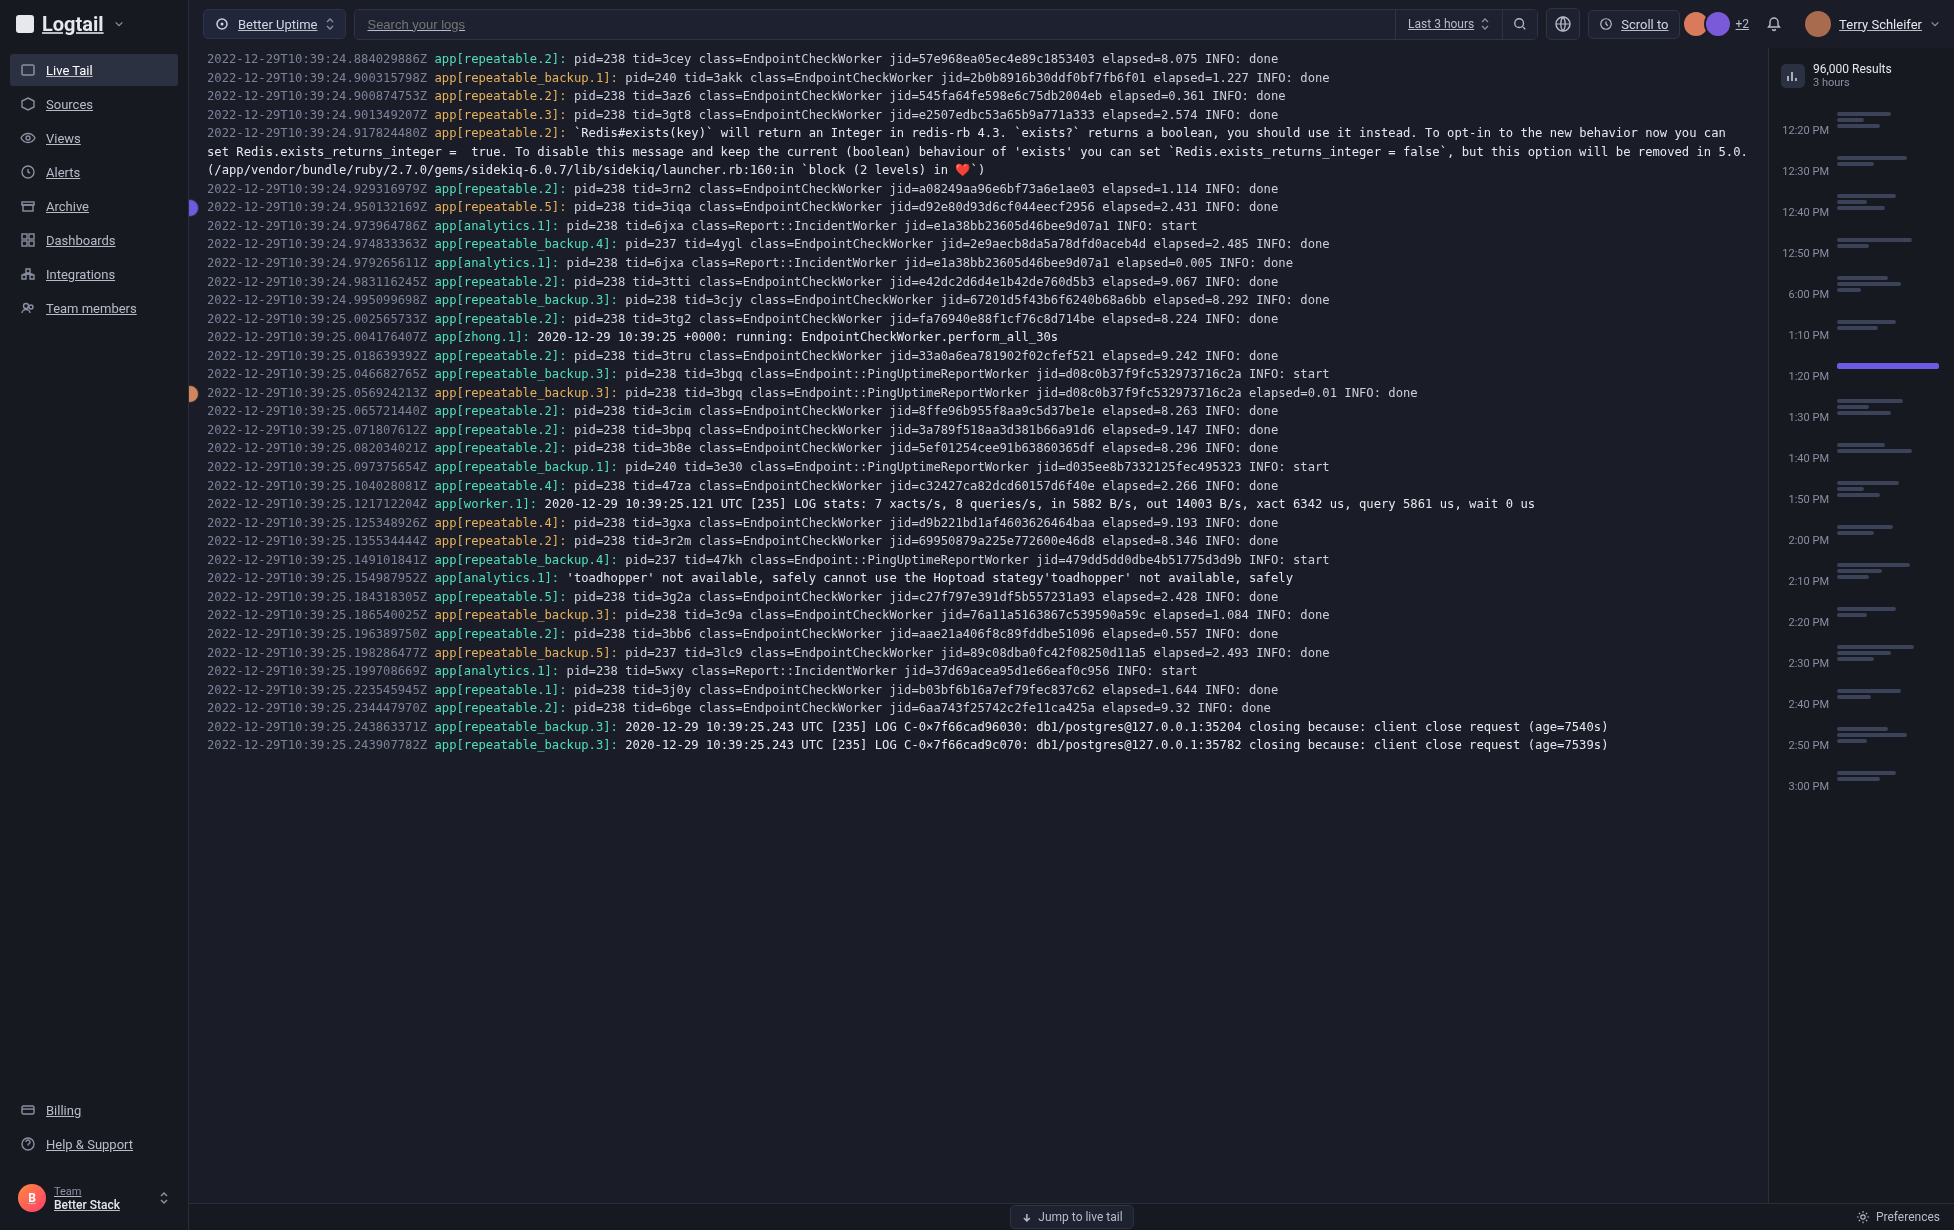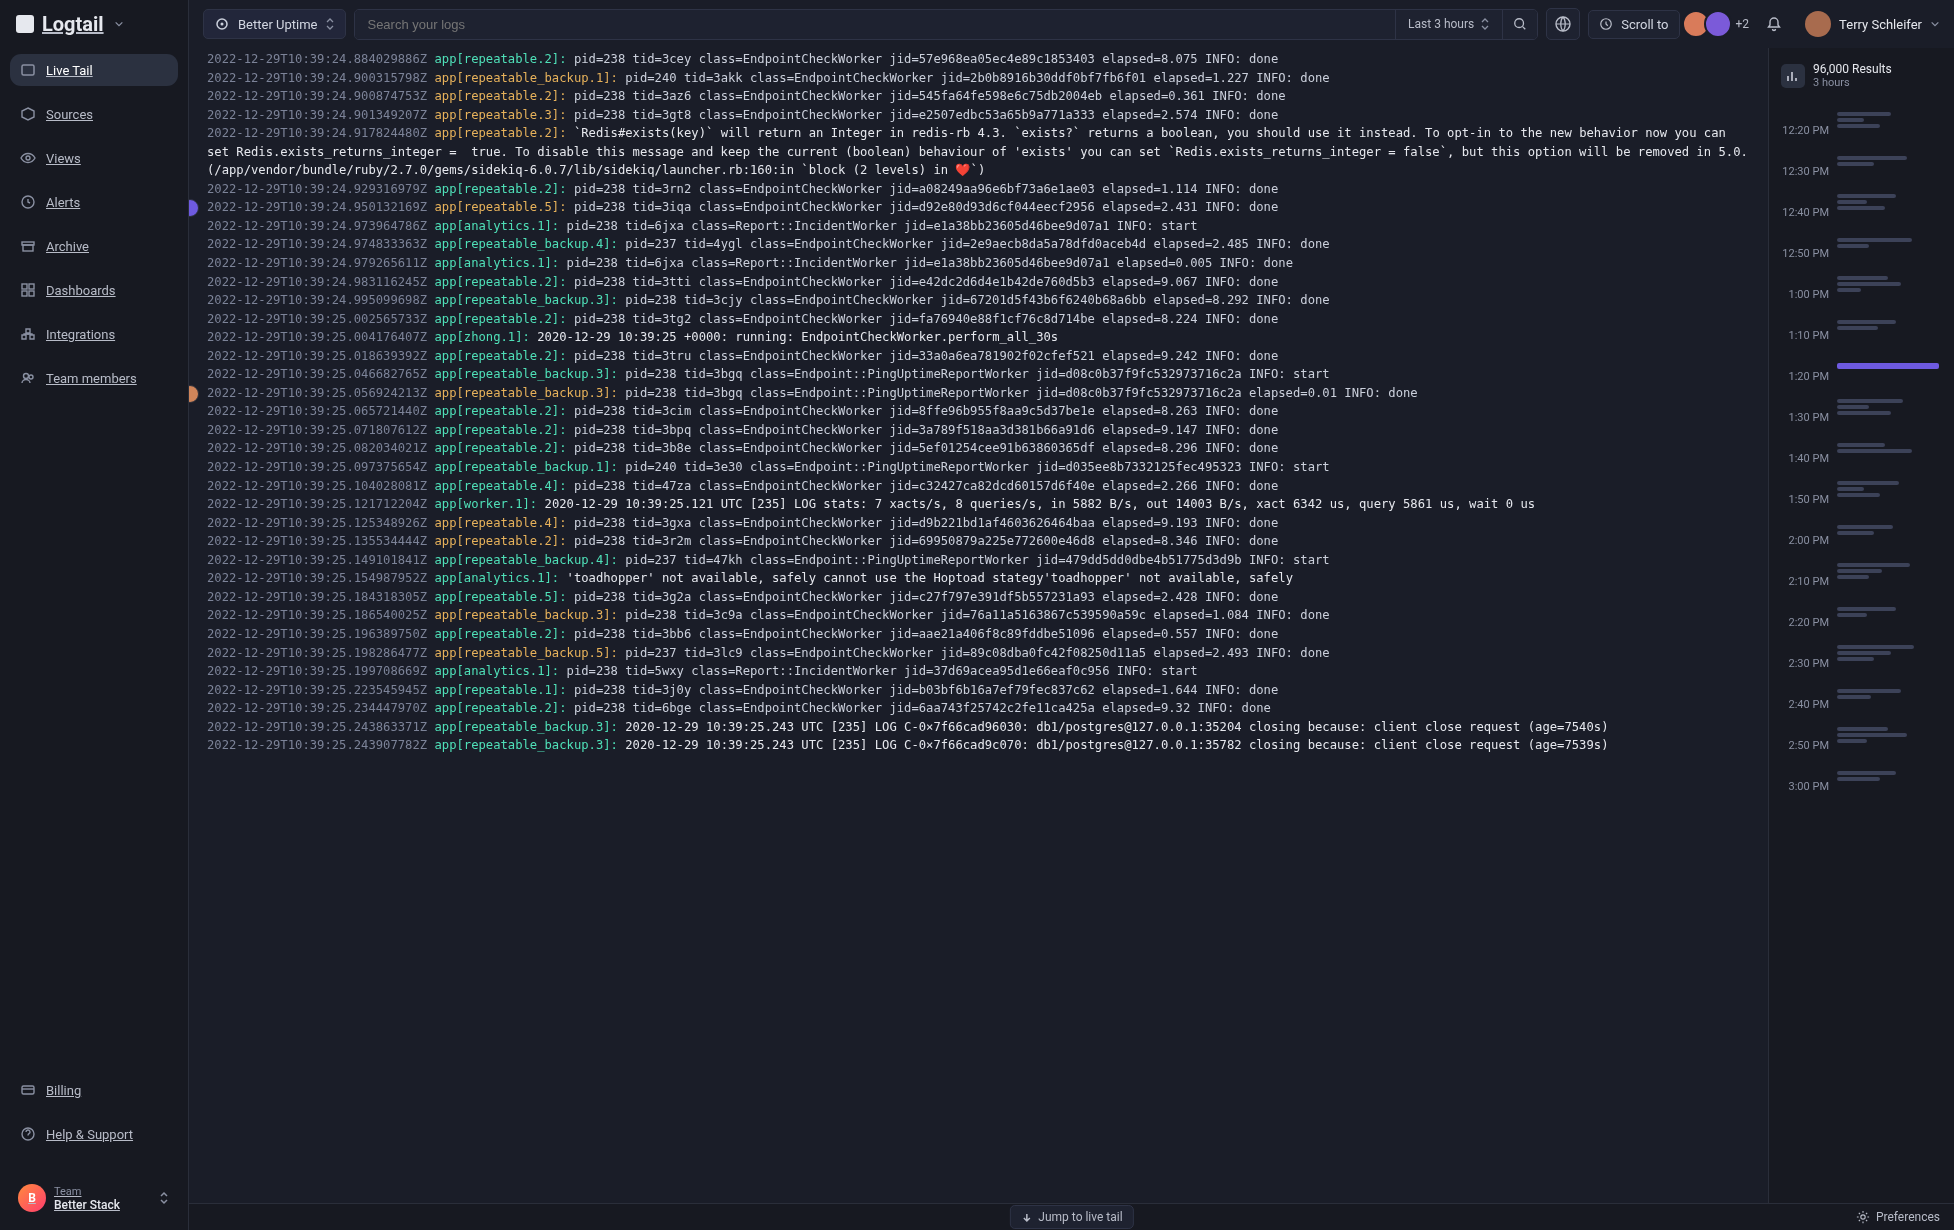--- a/index.html
+++ b/index.html
@@ -41,26 +41,26 @@
     }
     .chev-down {
       margin-left: 2px;
       width: 10px; height: 10px;
       display:inline-block;
     }
     .nav { flex:1; padding: 4px 10px; }
     .nav-item {
       display: flex; align-items: center;
       padding: 8px 10px;
-      border-radius: 11px;
+      border-radius: 3px;
       color: #b8bcc8;
       gap: 10px;
       font-size: 13px;
       cursor: pointer;
-      margin-bottom:12px;
+      margin-bottom:2px;
     }
     .nav-item.active {
       background: #2b3140;
       color: #ffffff;
     }
     .nav-icon {
       width: 16px; height: 16px;
       color: #8a90a2;
       flex-shrink:0;
     }
@@ -88,20 +88,21 @@
     .team-meta .name { font-size:12px; color:#e6e8ee; font-weight:500;}
     .updown-icon { margin-left:auto; color:#8a90a2; }
 
     
     .main { flex:1; display:flex; flex-direction:column; min-width:0; }
     .topbar {
       display:flex; align-items:center;
       padding: 8px 14px;
       gap: 8px;
       background:#1a1d28;
+      text-decoration:underline;
     }
     .pill {
       background:#22263a;
       border-radius:5px;
       padding: 6px 10px;
       display:flex; align-items:center;
       gap:8px;
       border:1px solid #2e3346;
       color:#d2d6e1;
       font-size:13px;
@@ -460,21 +461,21 @@
               </div>
             </div>
             <div class="tl-row">
               <div class="tl-label">12:50 PM</div>
               <div class="tl-bars">
                 <div class="tl-bar" style="width: 70%;"></div>
                 <div class="tl-bar" style="width: 30%;"></div>
               </div>
             </div>
             <div class="tl-row">
-              <div class="tl-label">1:00 PM</div>
+              <div class="tl-label">6:00 PM</div>
               <div class="tl-bars">
                 <div class="tl-bar" style="width: 48%;"></div>
                 <div class="tl-bar" style="width: 60%;"></div>
                 <div class="tl-bar" style="width: 22%;"></div>
               </div>
             </div>
             <div class="tl-row">
               <div class="tl-label">1:10 PM</div>
               <div class="tl-bars">
                 <div class="tl-bar" style="width: 55%;"></div>

